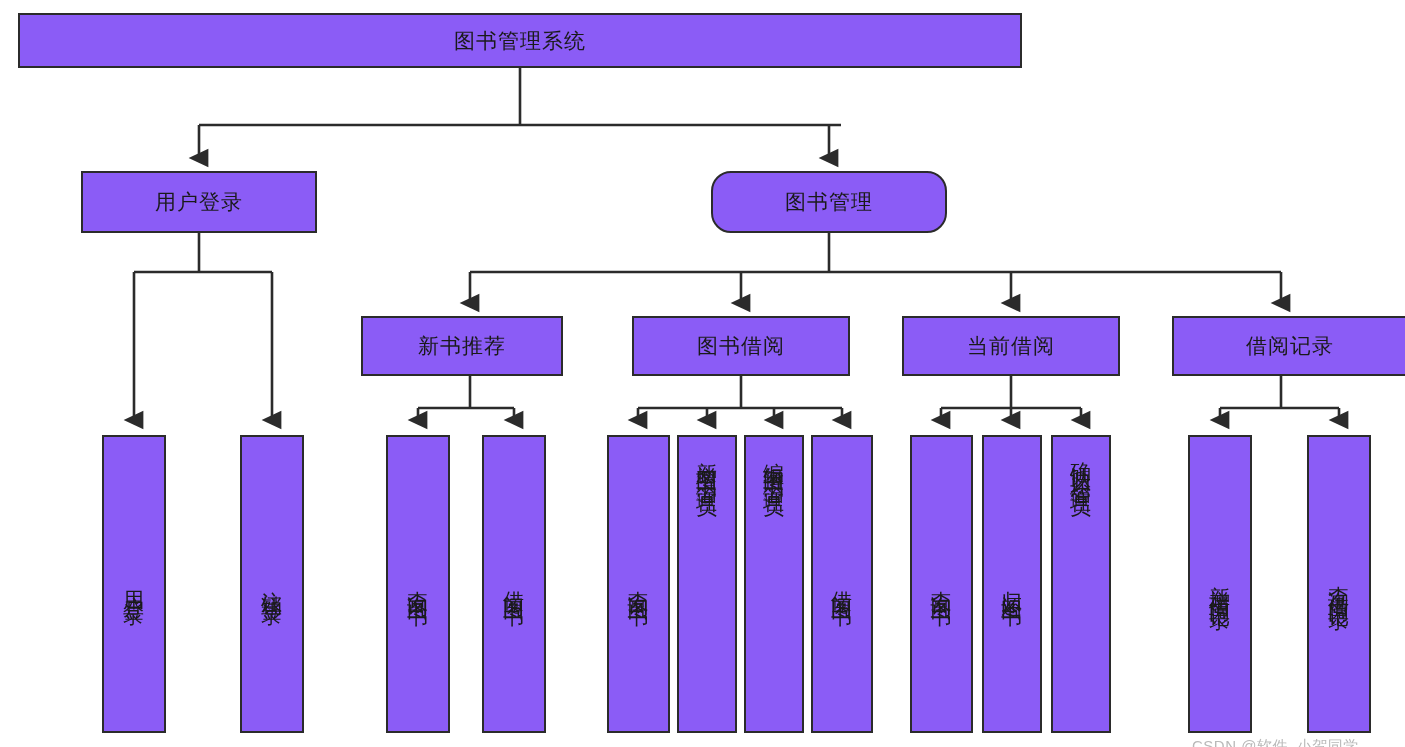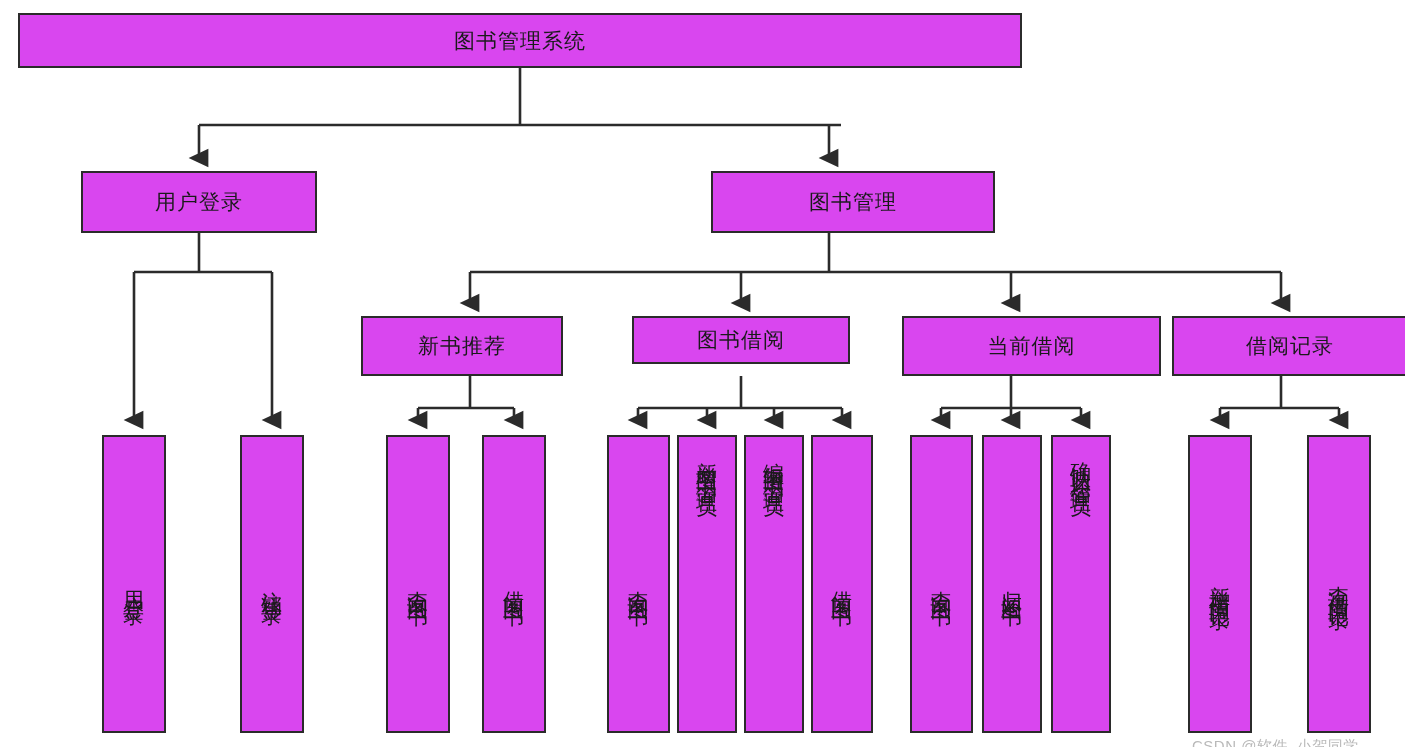--- a/index.html
+++ b/index.html
@@ -21,21 +21,21 @@
     position: absolute;
     left: 0;
     top: 0;
     width: 1405px;
     height: 747px;
     pointer-events: none;
   }
   .node {
     position: absolute;
     box-sizing: border-box;
-    background: #d946ef;
+    background: #8b5cf6;
     border: 2px solid #2b2b2b;
     display: flex;
     align-items: center;
     justify-content: center;
     color: #1a1a1a;
   }
   .node.horiz .label {
     font-size: 21px;
     line-height: 1.2;
     letter-spacing: 1px;
@@ -123,31 +123,31 @@
     </g>
   </svg>
 
   <div class="node horiz" style="left:18px; top:13px; width:1004px; height:55px;">
     <span class="label">图书管理系统</span>
   </div>
 
   <div class="node horiz" style="left:81px; top:171px; width:236px; height:62px;">
     <span class="label">用户登录</span>
   </div>
-  <div class="node horiz" style="left:711px; top:171px; width:284px; height:62px;">
+  <div class="node horiz" style="left:711px; top:171px; width:236px; height:62px;border-radius:20px;">
     <span class="label">图书管理</span>
   </div>
 
   <div class="node horiz" style="left:361px; top:316px; width:202px; height:60px;">
     <span class="label">新书推荐</span>
   </div>
-  <div class="node horiz" style="left:632px; top:316px; width:218px; height:48px;">
+  <div class="node horiz" style="left:632px; top:316px; width:218px; height:60px;">
     <span class="label">图书借阅</span>
   </div>
-  <div class="node horiz" style="left:902px; top:316px; width:259px; height:60px;">
+  <div class="node horiz" style="left:902px; top:316px; width:218px; height:60px;">
     <span class="label">当前借阅</span>
   </div>
   <div class="node horiz" style="left:1172px; top:316px; width:236px; height:60px;">
     <span class="label">借阅记录</span>
   </div>
 
   <div class="node vert centered" style="left:102px; top:435px; width:64px; height:298px;">
     <span class="label">用户登录</span>
   </div>
   <div class="node vert centered" style="left:240px; top:435px; width:64px; height:298px;">

